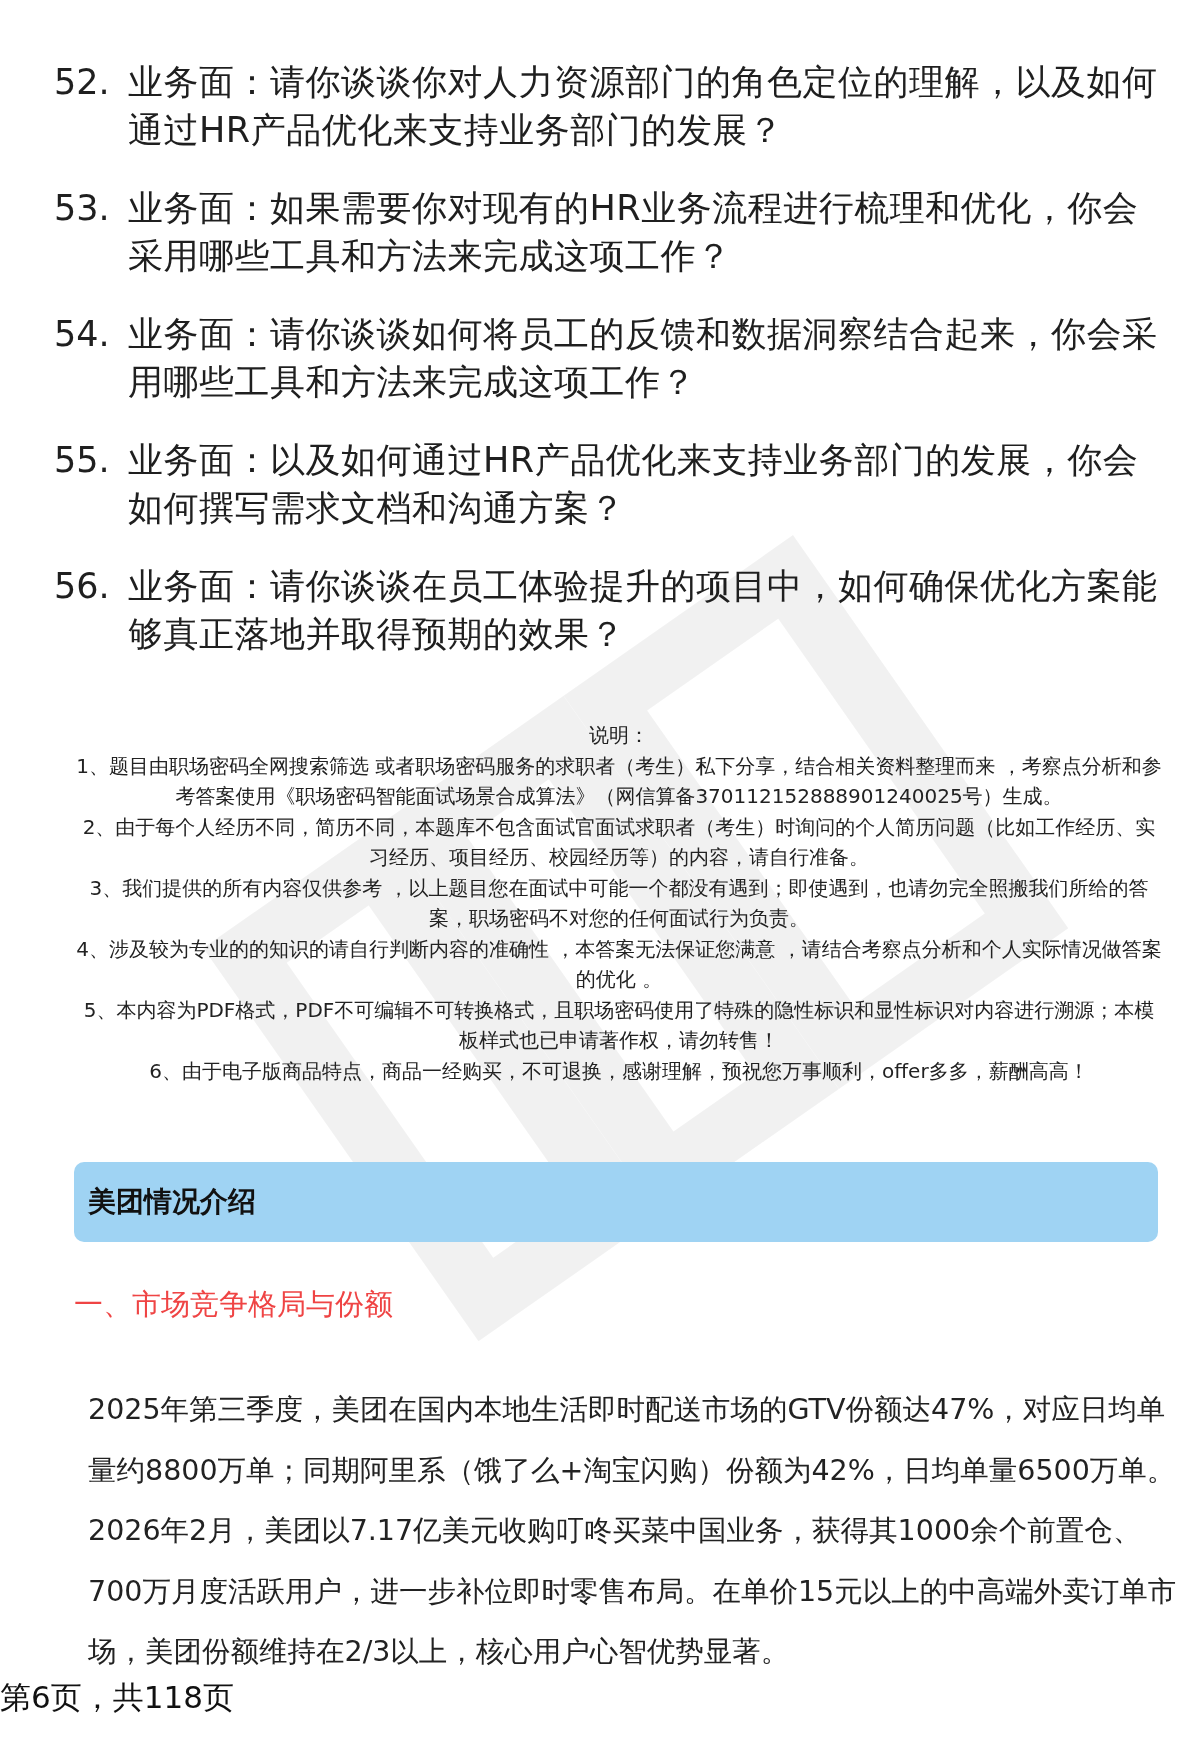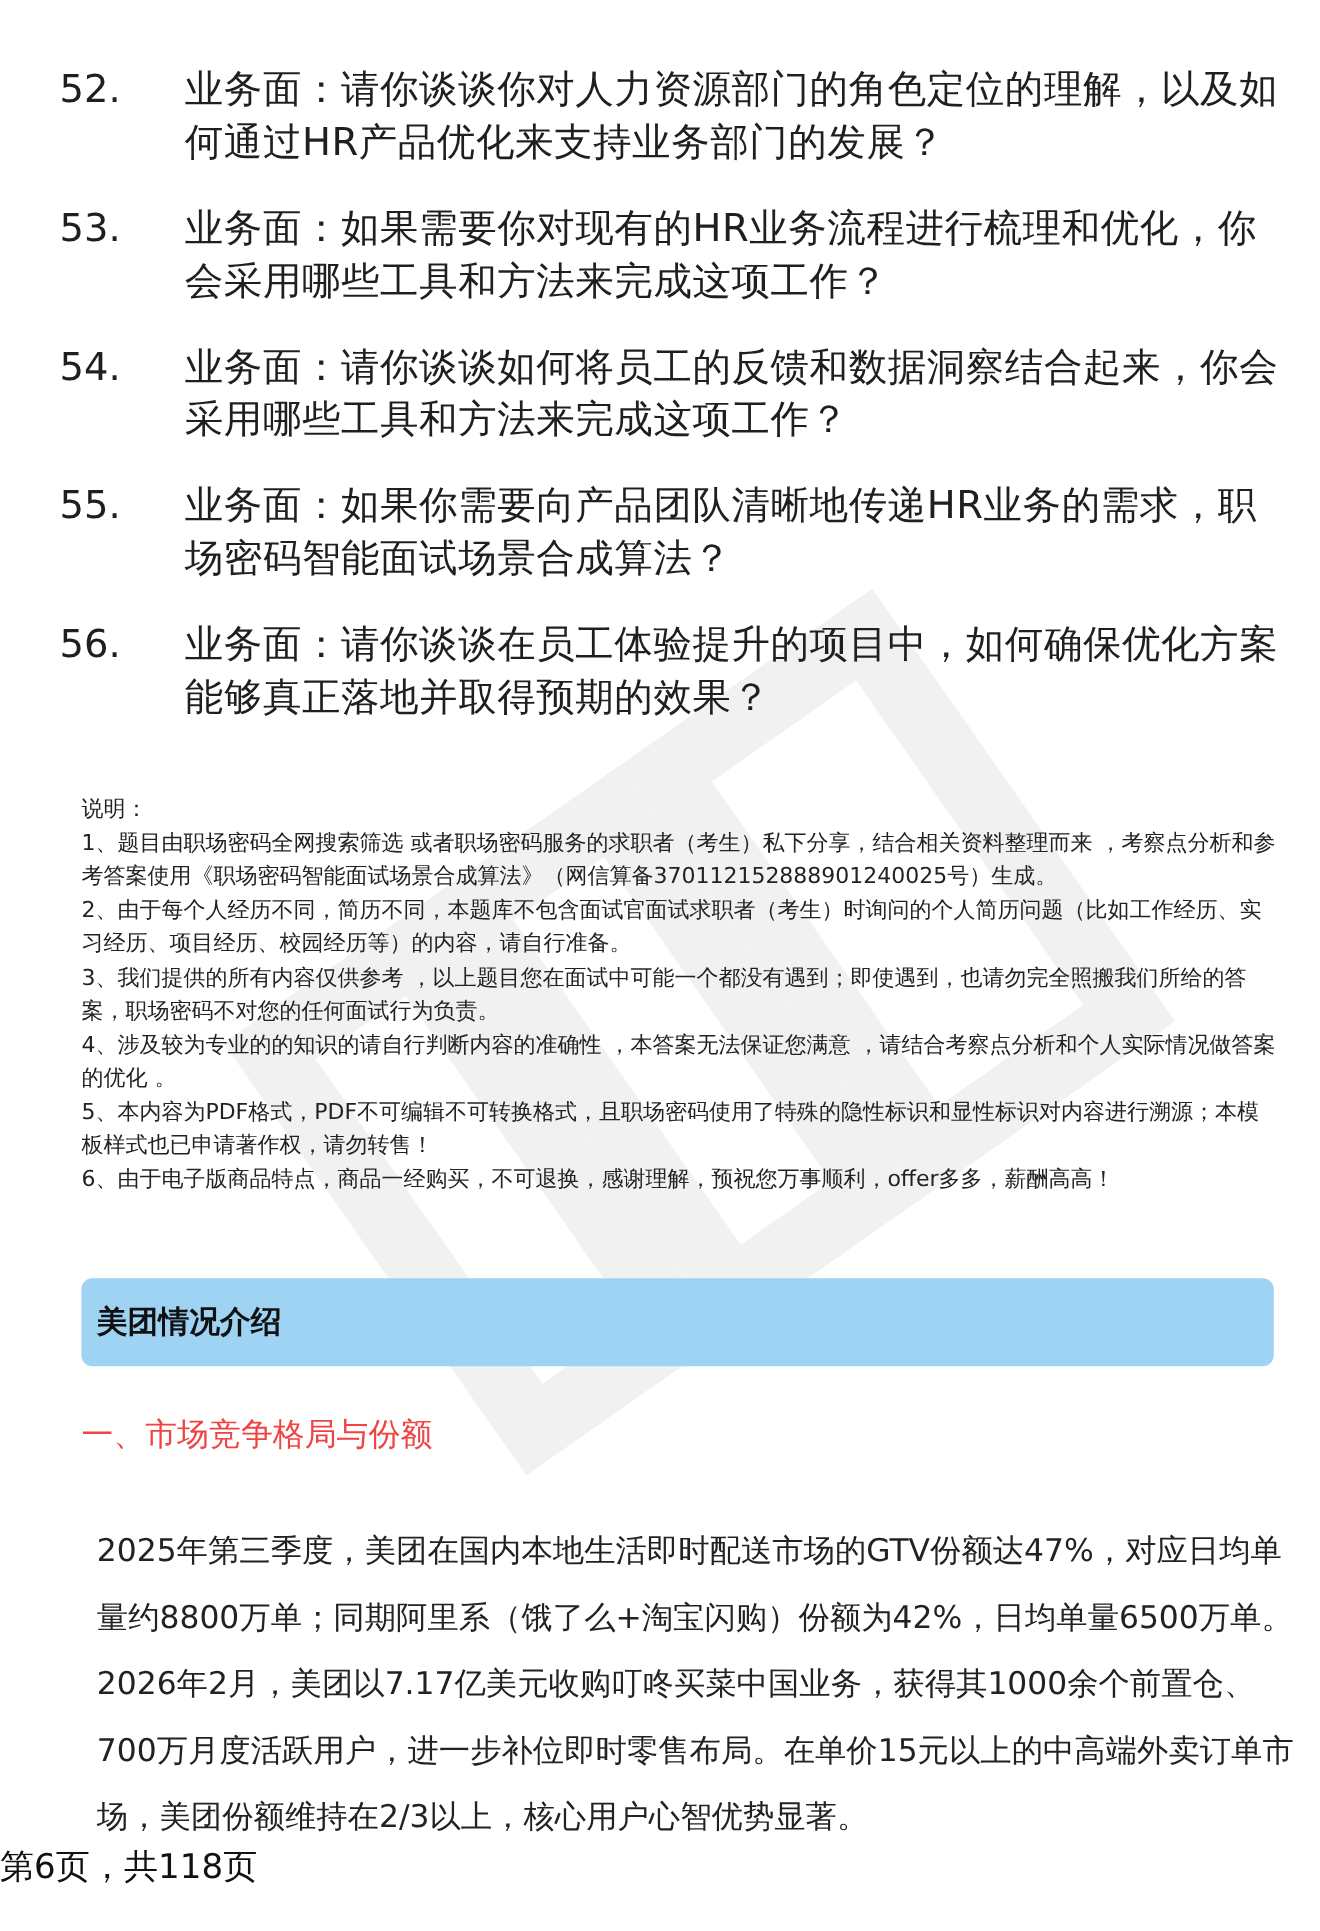--- a/index.html
+++ b/index.html
@@ -27,21 +27,20 @@
     .questions {
       position: absolute;
       left: 54px;
       top: 58px;
       width: 1110px;
     }
     .q-item {
       display: flex;
       align-items: flex-start;
       margin-bottom: 30px;
-      gap: 40px;
     }
     .q-num {
       width: 74px;
       flex: 0 0 74px;
       font-size: 35px;
       line-height: 48px;
       color: #1f1f1f;
     }
     .q-text {
       flex: 1;
@@ -51,20 +50,21 @@
       letter-spacing: 0.5px;
     }
     .notes {
       position: absolute;
       left: 74px;
       top: 720px;
       width: 1090px;
       font-size: 20px;
       line-height: 30.5px;
       color: #222;
+      text-align: center;
     }
     .notes p {
       margin: 0;
     }
     .section-banner {
       position: absolute;
       left: 74px;
       top: 1162px;
       width: 1084px;
       height: 80px;
@@ -127,21 +127,21 @@
   <div class="q-item">
     <div class="q-num">53.</div>
     <div class="q-text">业务面：如果需要你对现有的HR业务流程进行梳理和优化，你会采用哪些工具和方法来完成这项工作？</div>
   </div>
   <div class="q-item">
     <div class="q-num">54.</div>
     <div class="q-text">业务面：请你谈谈如何将员工的反馈和数据洞察结合起来，你会采用哪些工具和方法来完成这项工作？</div>
   </div>
   <div class="q-item">
     <div class="q-num">55.</div>
-    <div class="q-text">业务面：如果你需要向产品团队清晰地传递HR业务的需求，职场密码智能面试场景合成算法？</div>
+    <div class="q-text">业务面：以及如何通过HR产品优化来支持业务部门的发展，你会如何撰写需求文档和沟通方案？</div>
   </div>
   <div class="q-item">
     <div class="q-num">56.</div>
     <div class="q-text">业务面：请你谈谈在员工体验提升的项目中，如何确保优化方案能够真正落地并取得预期的效果？</div>
   </div>
 </div>
 
 <div class="notes">
   <p>说明：</p>
   <p>1、题目由职场密码全网搜索筛选 或者职场密码服务的求职者（考生）私下分享，结合相关资料整理而来 ，考察点分析和参考答案使用《职场密码智能面试场景合成算法》（网信算备370112152888901240025号）生成。</p>

